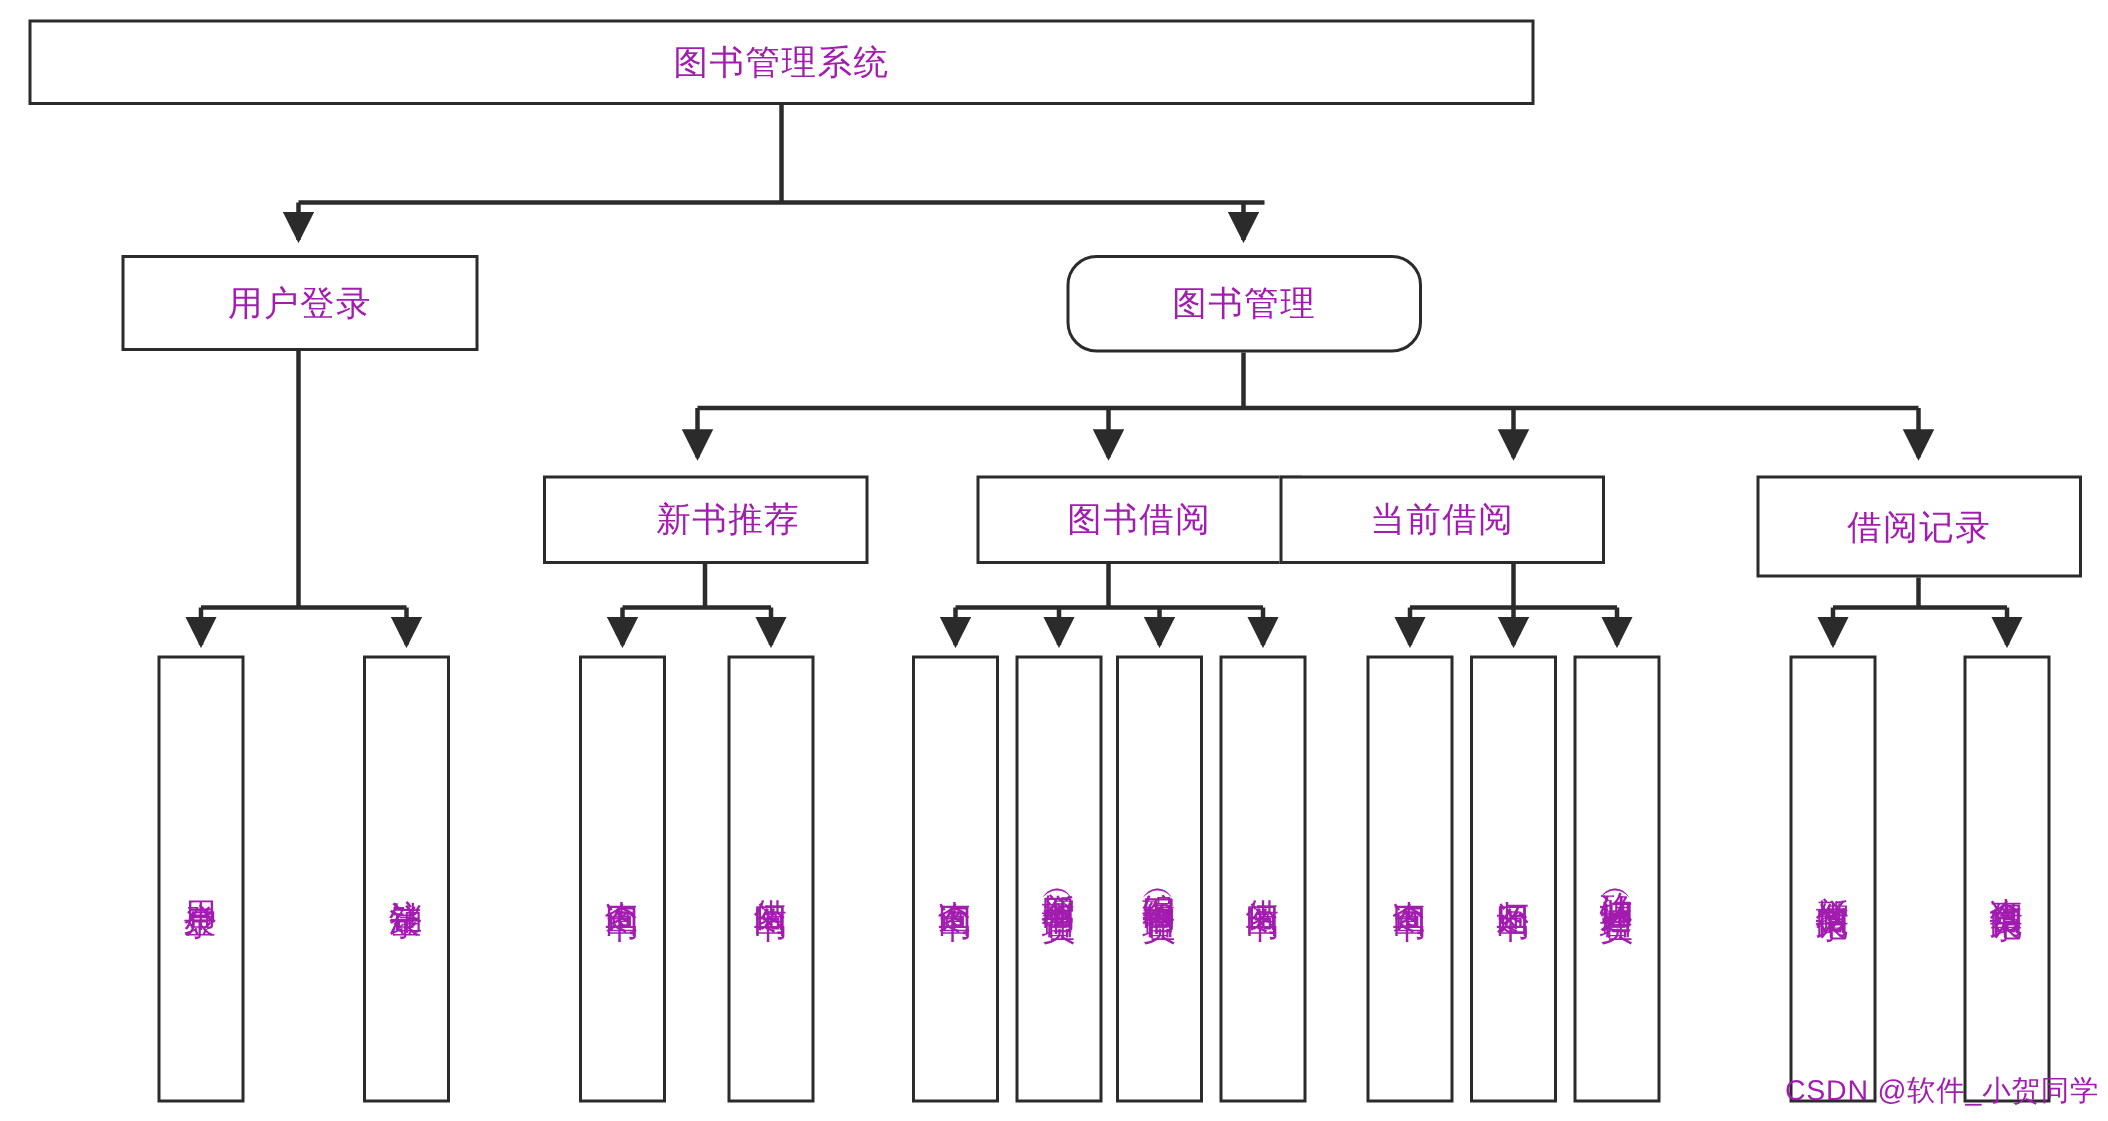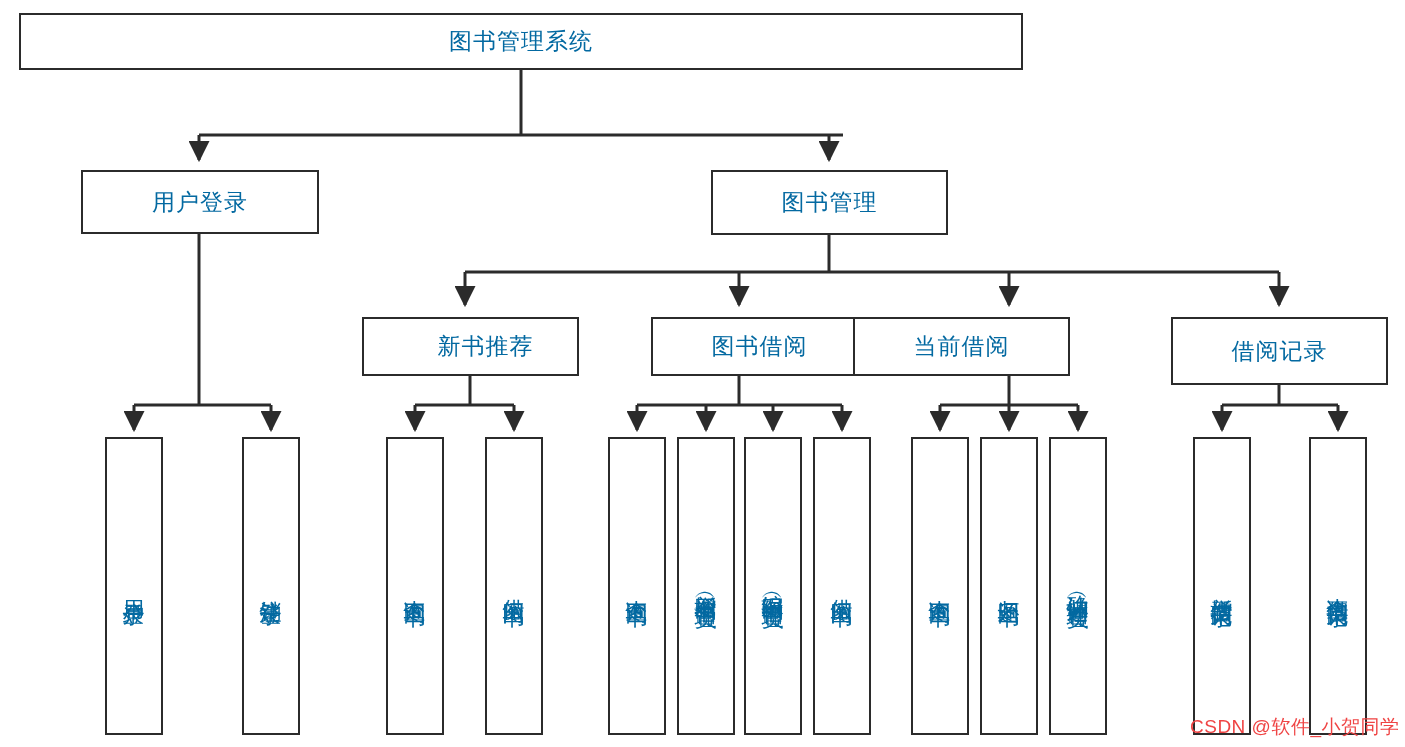--- a/index.html
+++ b/index.html
@@ -26,21 +26,21 @@
     pointer-events: none;
   }
   .node {
     position: absolute;
     box-sizing: border-box;
     border: 2.5px solid #2b2b2b;
     background: #ffffff;
     display: flex;
     align-items: center;
     justify-content: center;
-    color: #0369a1;
+    color: #a21caf;
   }
   .node.horiz {
     font-size: 23px;
     letter-spacing: 1px;
   }
   .node.vert {
     font-size: 22px;
     letter-spacing: 2px;
   }
   .node.vert .label {
@@ -48,21 +48,21 @@
     text-orientation: upright;
     white-space: nowrap;
     line-height: 1.05;
     text-align: center;
   }
   .node .label {
     pointer-events: none;
   }
   .watermark {
     position: absolute;
-    color: #ef4444;
+    color: #a21caf;
     font-size: 19px;
     letter-spacing: 0.5px;
     white-space: nowrap;
     user-select: none;
   }
 </style>
 </head>
 <body>
 
 <div id="canvas">
@@ -117,21 +117,21 @@
     </g>
   </svg>
 
   <div class="node horiz" style="left:19px; top:13px; width:1004px; height:57px;">
     <span class="label">图书管理系统</span>
   </div>
 
   <div class="node horiz" style="left:81px; top:170px; width:238px; height:64px;">
     <span class="label">用户登录</span>
   </div>
-  <div class="node horiz" style="left:711px; top:170px; width:237px; height:65px;">
+  <div class="node horiz" style="left:711px; top:170px; width:237px; height:65px;border-radius:20px;">
     <span class="label">图书管理</span>
   </div>
 
   <div class="node horiz" style="left:362px; top:317px; width:217px; height:59px;padding-left:30px;">
     <span class="label">新书推荐</span>
   </div>
   <div class="node horiz" style="left:631px; top:317px; width:217px; height:59px;margin-left:20px;">
     <span class="label">图书借阅</span>
   </div>
   <div class="node horiz" style="left:853px; top:317px; width:217px; height:59px;">

